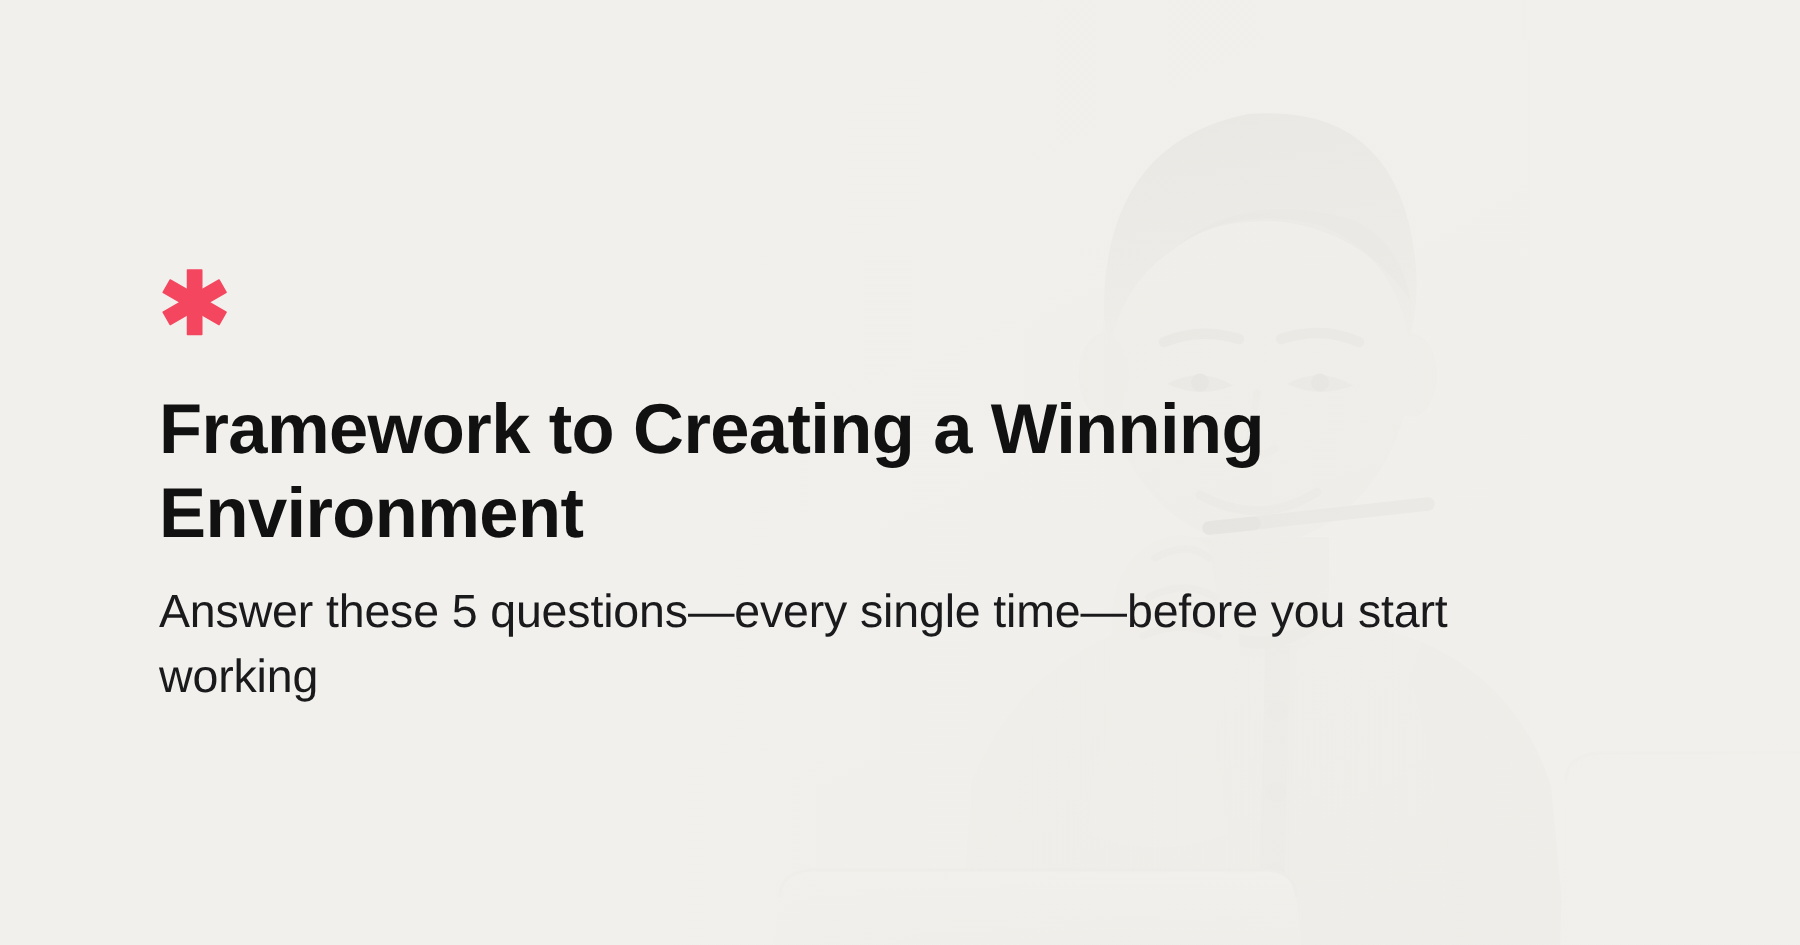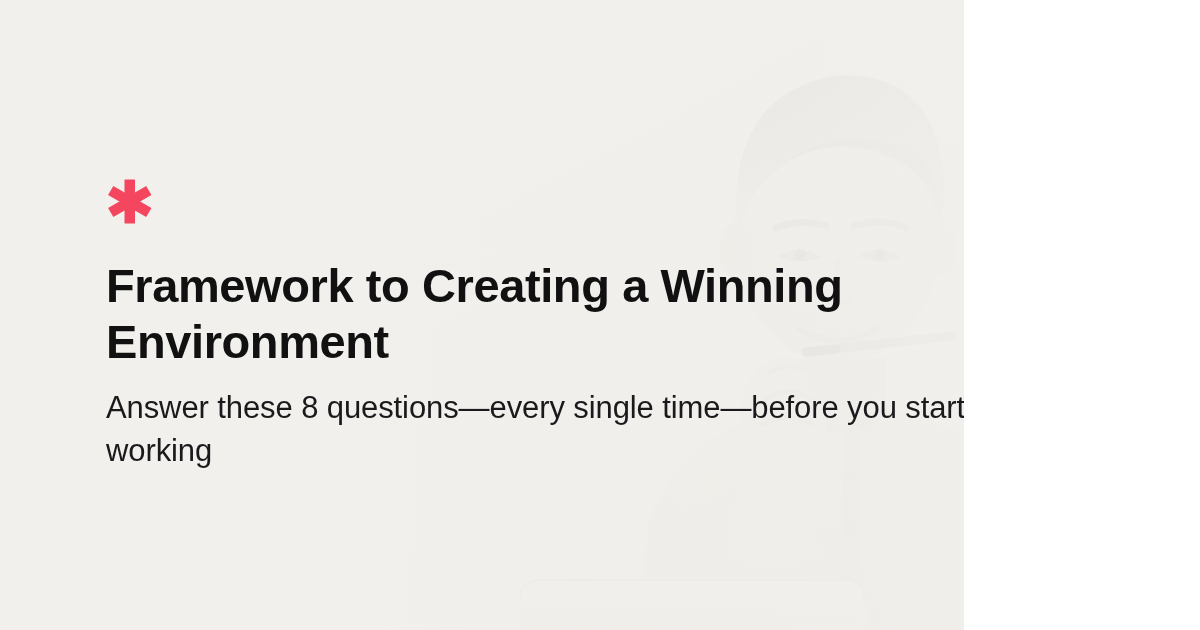--- a/index.html
+++ b/index.html
@@ -8,21 +8,21 @@
   }
   body {
     width: 1200px;
     height: 630px;
     overflow: hidden;
     font-family: "Liberation Sans", sans-serif;
   }
 
   .card {
     position: relative;
-    width: 964px;
+    width: 1200px;
     height: 630px;
     background: #f1f0ec;
     overflow: hidden;
   }
 
   
   .photo-layer {
     position: absolute;
     inset: 0;
     overflow: hidden;
@@ -205,16 +205,16 @@
         <g fill="#f4475f">
           <rect x="18.5" y="1.5" width="10.5" height="44" rx="0.5"></rect>
           <rect x="18.5" y="1.5" width="10.5" height="44" rx="0.5" transform="rotate(60 23.75 23.5)"></rect>
           <rect x="18.5" y="1.5" width="10.5" height="44" rx="0.5" transform="rotate(120 23.75 23.5)"></rect>
         </g>
       </svg>
     </div>
 
     <h1 class="headline">Framework to Creating a Winning Environment</h1>
 
-    <p class="subhead">Answer these 8 questions—every single time—before you start working</p>
+    <p class="subhead">Answer these 5 questions—every single time—before you start working</p>
 
   </div>
 </div>
 
 </body></html>

